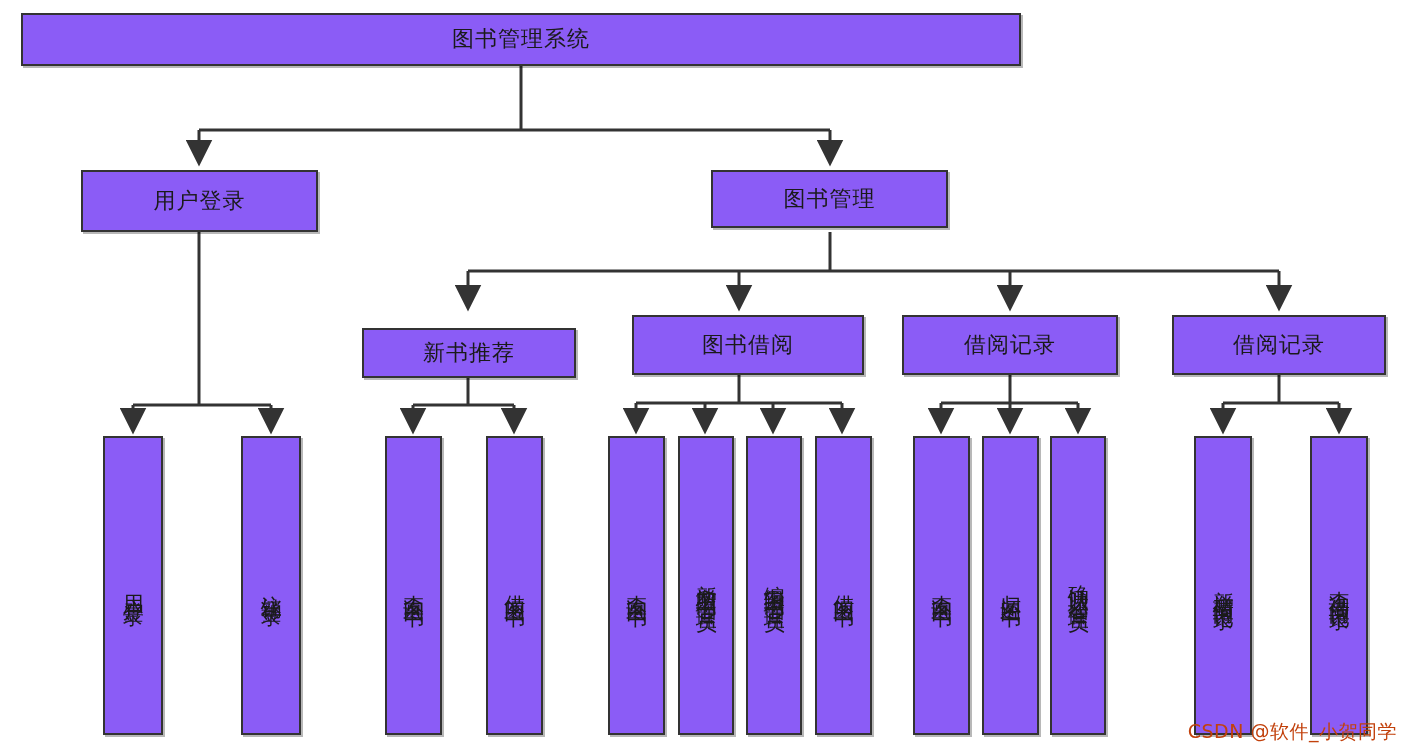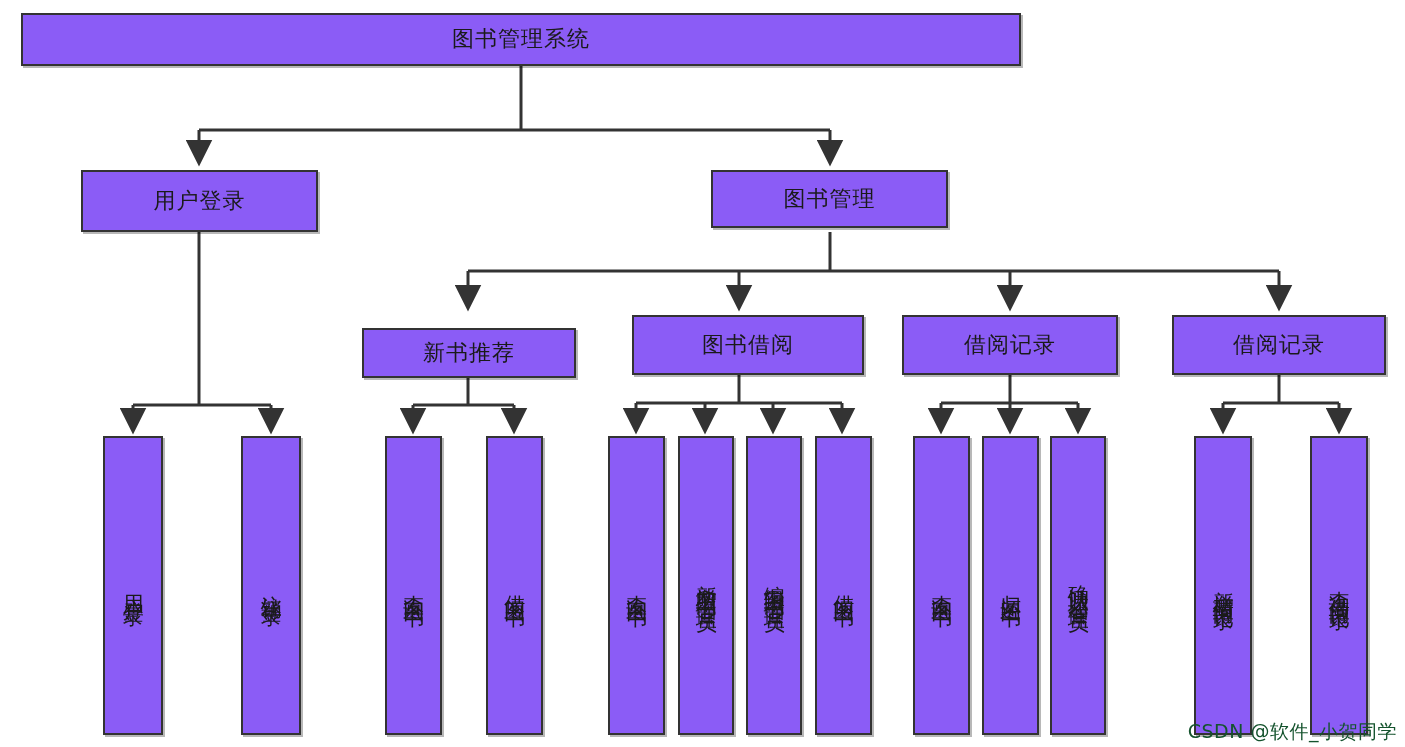--- a/index.html
+++ b/index.html
@@ -53,21 +53,21 @@
     text-align: center;
   }
   .node .label {
     display: block;
   }
   #watermark {
     position: absolute;
     right: 8px;
     bottom: 2px;
     font-size: 19px;
-    color: #14532d;
+    color: #c2410c;
     letter-spacing: 0.5px;
     font-family: "DejaVu Sans", "Liberation Sans", sans-serif;
     white-space: nowrap;
   }
 </style>
 </head>
 <body>
 
 <div id="canvas">
 

